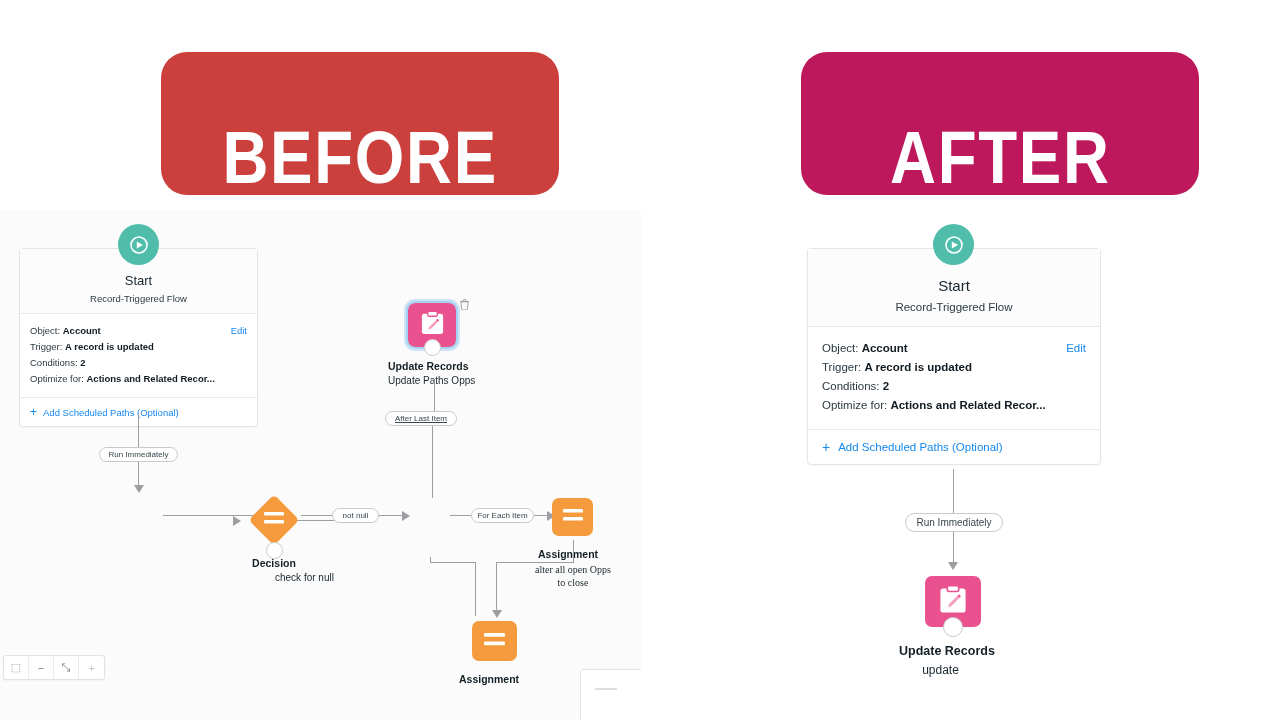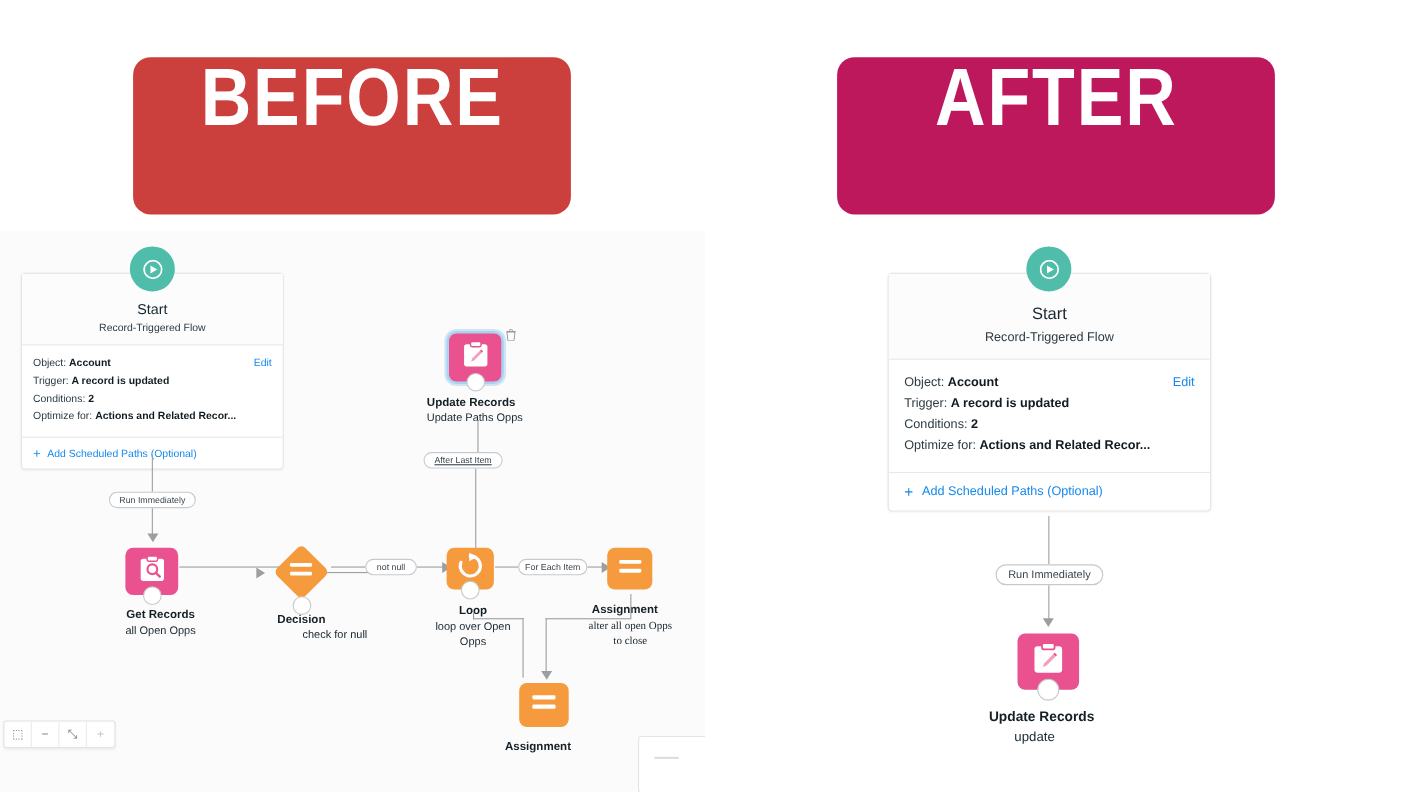--- a/index.html
+++ b/index.html
@@ -10,24 +10,25 @@
     height: 720px;
     background: #ffffff;
     font-family: "Liberation Sans", sans-serif;
     overflow: hidden;
     position: relative;
   }
 
   
   .banner {
     position: absolute;
-    border-radius: 16px;
+    border-radius: 26px;
     display: flex;
-    align-items: flex-start;
+    align-items: flex-end;
     justify-content: center;
+    margin-left: 40px;
   }
   .banner-label {
     color: #ffffff;
     font-weight: bold;
     font-size: 74px;
     letter-spacing: 2px;
     font-family: "Liberation Sans Narrow", "Liberation Sans", sans-serif;
     transform: scaleX(0.86);
     line-height: 1;
   }
@@ -236,35 +237,20 @@
     </svg>
   </div>
 
   <div class="line-v" style="left:138px; top:203px; height:34px;"></div>
   <div class="pill" style="left:99px; top:237px; width:79px; height:15px; font-size:8px;">
     <span>Run Immediately</span>
   </div>
   <div class="line-v" style="left:138px; top:252px; height:25px;"></div>
   <div class="arrow-down" style="left:134px; top:275px;"></div>
 
-  <div class="node" style="left:114px; top:288px;">
-    <div class="node-icon pink" style="width:48px; height:43px;">
-      <span class="glyph-wrap">
-        <svg width="27" height="27" viewBox="0 0 28 28">
-          <rect x="3" y="4" width="22" height="21" rx="2.5" fill="#ffffff"></rect>
-          <rect x="9" y="1.5" width="10" height="5" rx="1.6" fill="#ffffff" stroke="#e9528f" stroke-width="1.4"></rect>
-          <circle cx="14" cy="14" r="4.6" fill="none" stroke="#e9528f" stroke-width="2"></circle>
-          <line x1="17.4" y1="17.4" x2="21" y2="21" stroke="#e9528f" stroke-width="2.2" stroke-linecap="round"></line>
-        </svg>
-      </span>
-      <div class="node-connector"></div>
-    </div>
-    <div class="node-label" style="font-size:10.5px; margin-top:12px;">Get Records</div>
-    <div class="node-desc" style="font-size:10px; margin-top:3px;">all Open Opps</div>
-  </div>
 
   <div class="line-h" style="left:163px; top:305px; width:93px;"></div>
   <div class="line-v" style="left:256px; top:305px; height:6px;"></div>
   <div class="line-h" style="left:256px; top:310px; width:80px;"></div>
   <div class="arrow-right" style="left:233px; top:306px;"></div>
 
   <div class="node" style="left:247px; top:288px; width:54px;">
     <div class="node-icon diamond" style="width:36px; height:36px; margin:4px auto 0;">
       <span class="glyph-wrap">
         <svg width="24" height="18" viewBox="0 0 24 18">
@@ -278,33 +264,20 @@
     <div class="node-desc" style="font-size:10px; margin-top:3px; white-space:nowrap;margin-left:28px;">check for null</div>
   </div>
 
   <div class="line-h" style="left:301px; top:305px; width:31px;"></div>
   <div class="pill" style="left:332px; top:298px; width:47px; height:15px; font-size:8px;">
     <span>not null</span>
   </div>
   <div class="line-h" style="left:379px; top:305px; width:26px;"></div>
   <div class="arrow-right" style="left:402px; top:301px;"></div>
 
-  <div class="node" style="left:406px; top:288px; width:48px;">
-    <div class="node-icon orange" style="width:43px; height:38px;">
-      <span class="glyph-wrap">
-        <svg width="25" height="25" viewBox="0 0 26 26">
-          <path d="M13 3.5 A9.5 9.5 0 1 1 4.2 9.6" fill="none" stroke="#ffffff" stroke-width="3" stroke-linecap="round"></path>
-          <polygon points="12,0.5 19.5,4.5 12,8.5" fill="#ffffff"></polygon>
-        </svg>
-      </span>
-      <div class="node-connector"></div>
-    </div>
-    <div class="node-label" style="font-size:10.5px; margin-top:13px;">Loop</div>
-    <div class="node-desc" style="font-size:10px; margin-top:3px; width:78px; margin-left:-15px; white-space:normal; line-height:1.3;">loop over Open Opps</div>
-  </div>
 
   <div class="line-h" style="left:450px; top:305px; width:21px;"></div>
   <div class="pill" style="left:471px; top:298px; width:63px; height:15px; font-size:8px;">
     <span>For Each Item</span>
   </div>
   <div class="line-h" style="left:534px; top:305px; width:17px;"></div>
   <div class="arrow-right" style="left:547px; top:301px;"></div>
 
   <div class="node" style="left:552px; top:288px; width:44px;">
     <div class="node-icon orange" style="width:41px; height:38px;">

